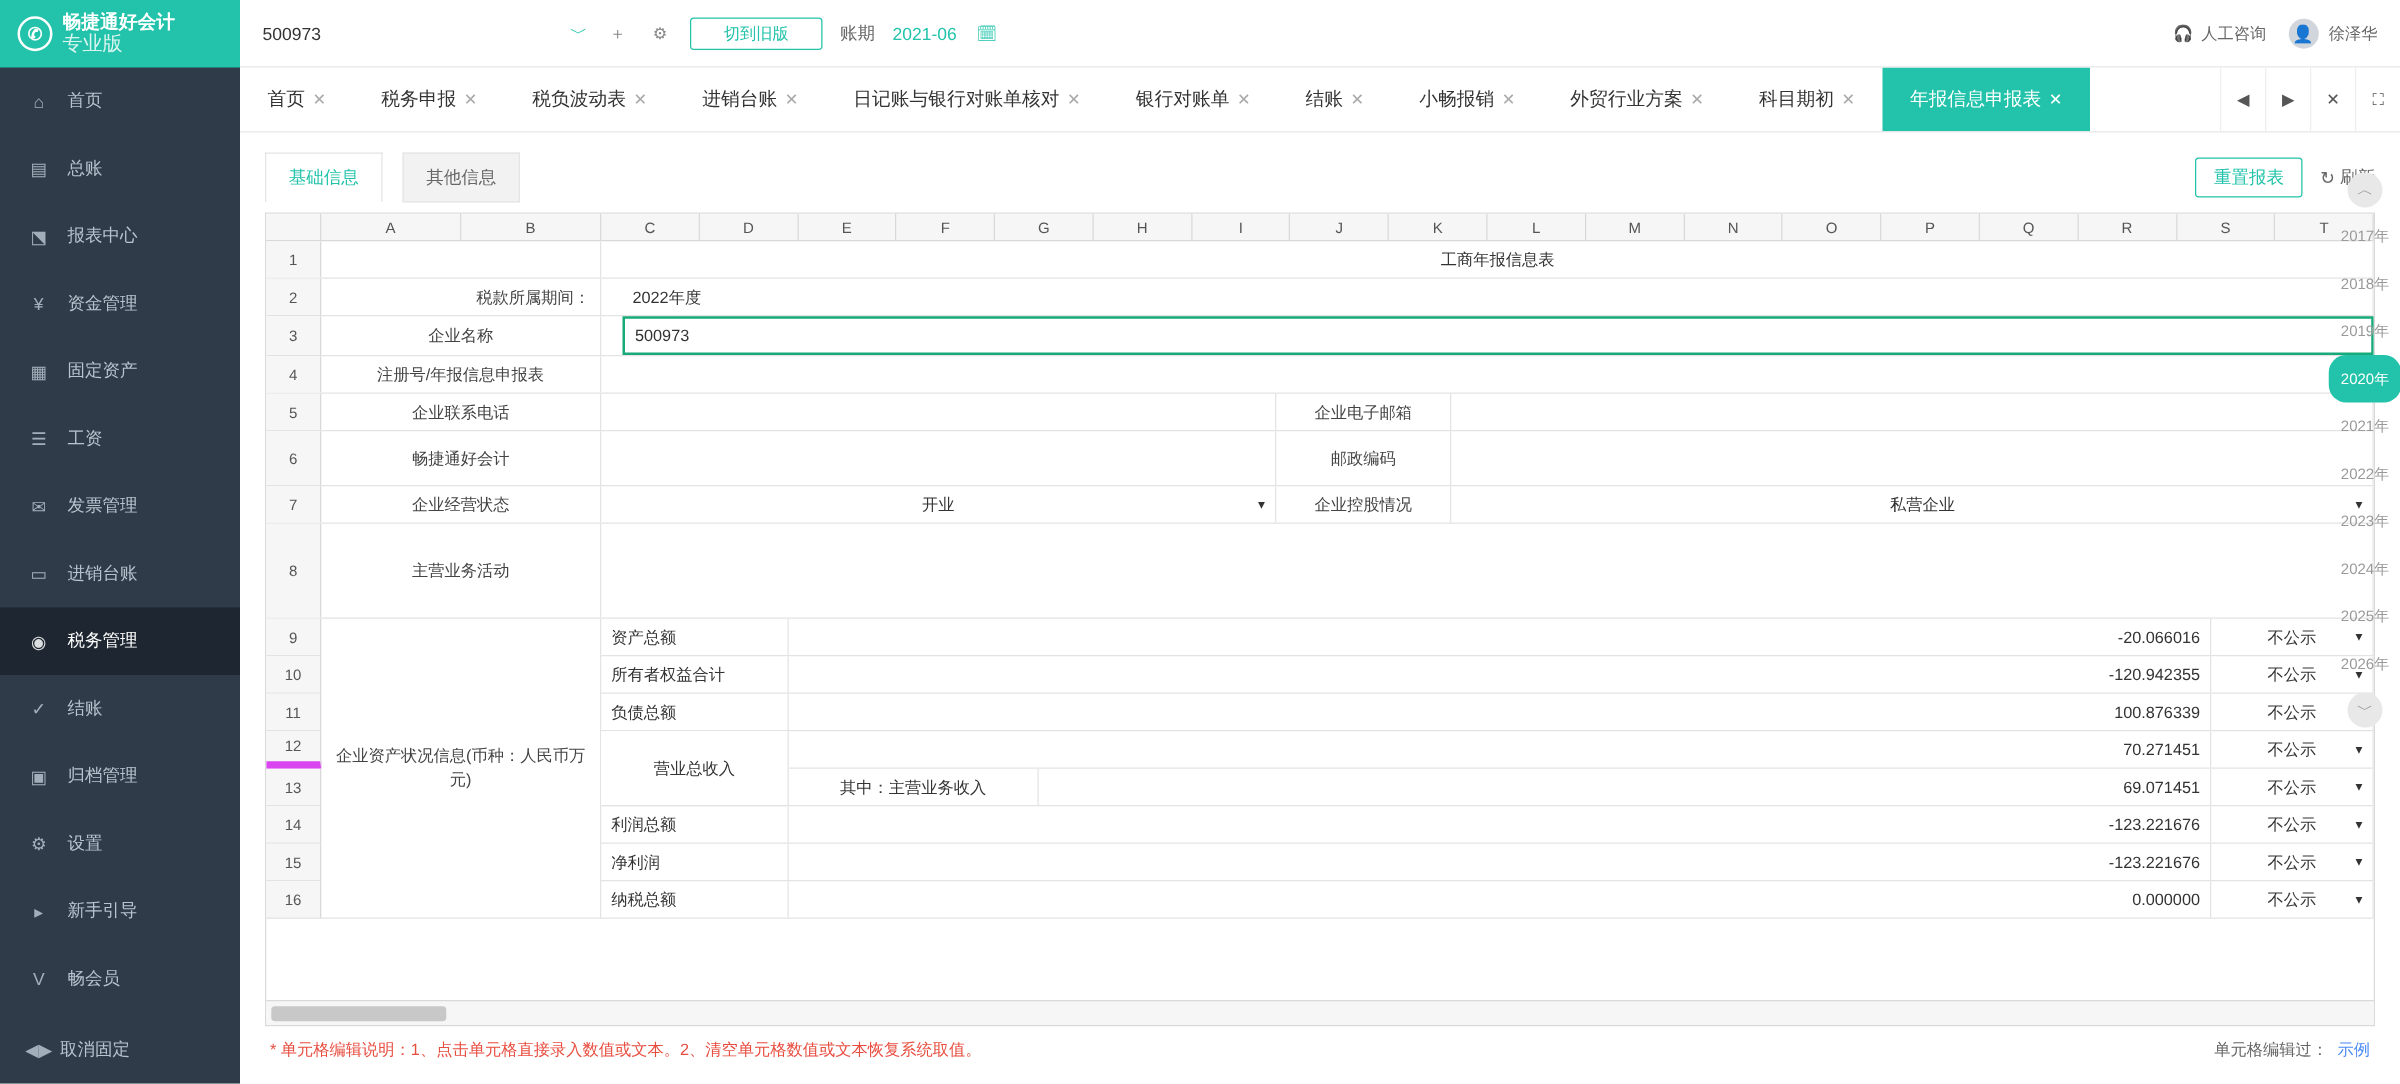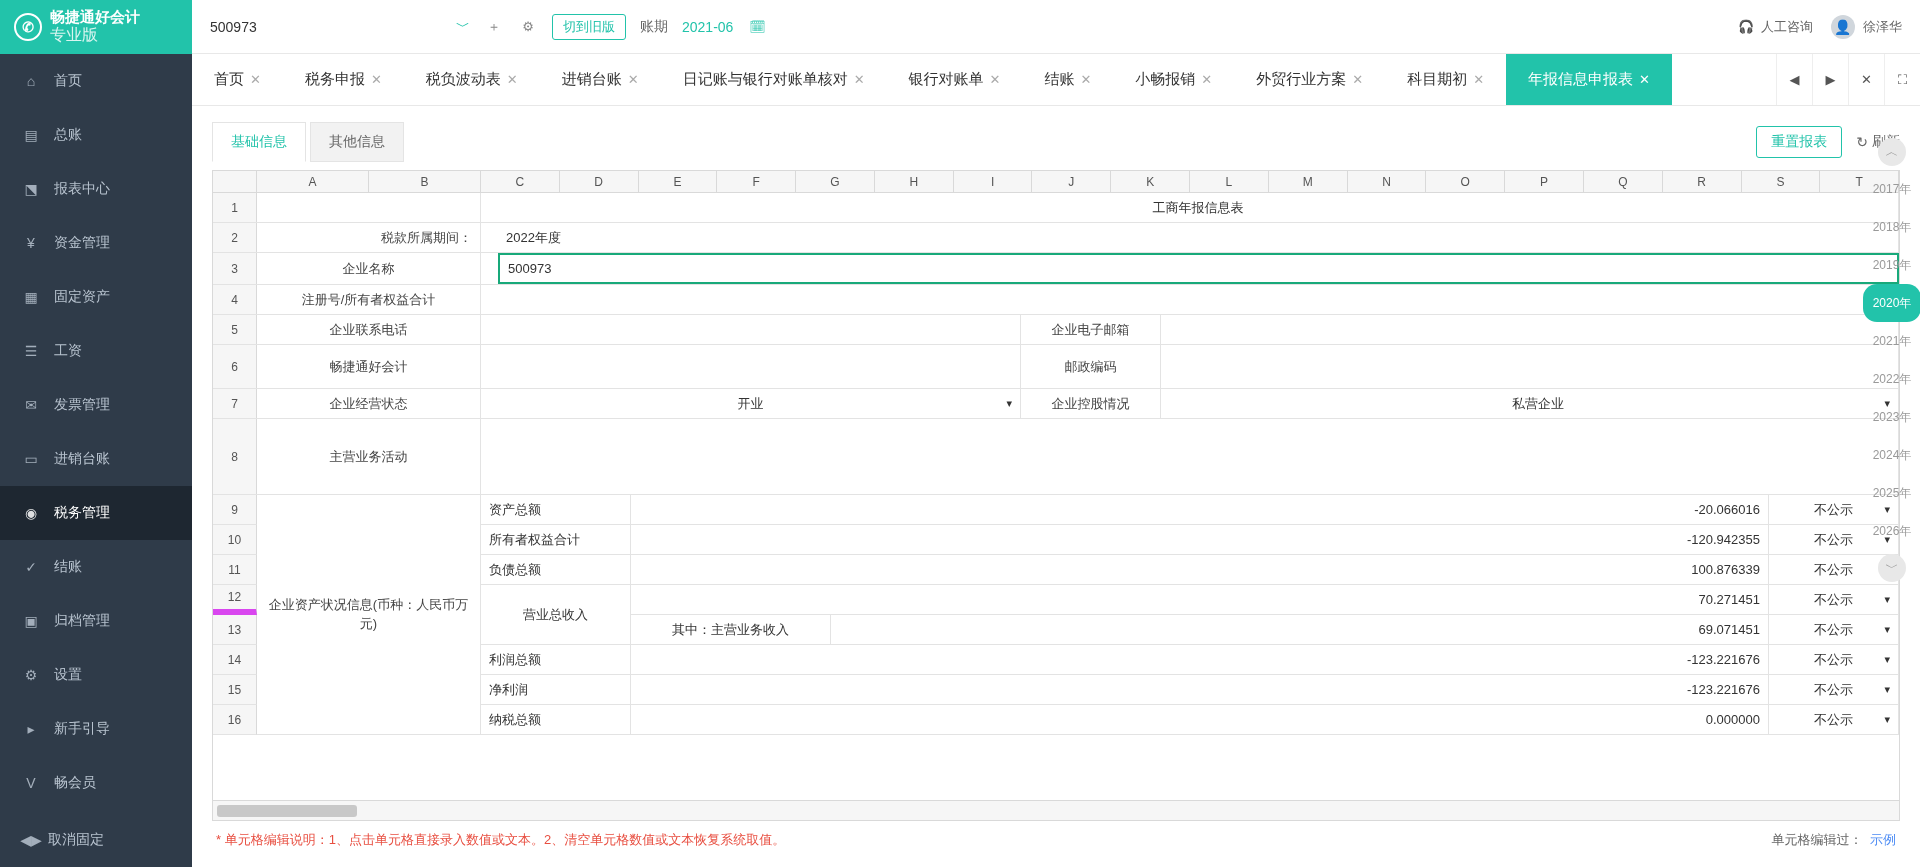--- a/index.html
+++ b/index.html
@@ -16,36 +16,36 @@
 .nav-icon { width: 18px; height: 18px; display: inline-flex; align-items:center; justify-content:center; opacity:.85; }
 .nav-item span { font-size: 14px; }
 .sidebar-spacer { flex: 1; }
 .sidebar-bottom { padding: 18px 22px; display:flex; align-items:center; gap:8px; font-size:14px; }
 
 .main { flex: 1; display: flex; flex-direction: column; min-width:0; }
 
 .topbar { height: 54px; border-bottom: 1px solid #e8e8e8; display: flex; align-items: center; padding: 0 18px; gap: 14px; }
 .proj-select { flex: 0 0 260px; display:flex; align-items:center; color:#333; font-size:14px; }
 .top-icon { width: 20px; height:20px; color:#888; cursor:pointer; display:inline-flex; align-items:center; justify-content:center; }
-.btn-old { border:1px solid #22c3aa; color:#22c3aa; background:#fff; padding:3px 10px; border-radius:3px; font-size:13px; cursor:pointer;font-family:Liberation Mono, monospace; }
+.btn-old { border:1px solid #22c3aa; color:#22c3aa; background:#fff; padding:3px 26px; border-radius:3px; font-size:13px; cursor:pointer;font-family:Liberation Mono, monospace; }
 .period-lbl { color:#666; font-size:14px; }
 .period-val { color:#22c3aa; font-size:14px; }
 .topbar-right { margin-left:auto; display:flex; align-items:center; gap:18px; color:#666; }
 .avatar { width:24px; height:24px; border-radius:50%; background:#d0d6dc; display:inline-flex; align-items:center; justify-content:center; color:#fff; font-size:14px;}
 
 .tabstrip { height: 52px; display:flex; align-items:stretch; border-bottom:1px solid #e8e8e8; position:relative; }
 .tab { display:flex; align-items:center; padding:0 22px; font-size:15px; color:#333; cursor:pointer; gap:6px; white-space:nowrap; }
 .tab .close { color:#aaa; font-size:13px; }
 .tab.active { background:#22c3aa; color:#fff; }
 .tab.active .close { color:#fff; }
 .tabstrip-ctrl { margin-left:auto; display:flex; align-items:center; }
 .tabstrip-ctrl .tc { width:36px; display:flex; align-items:center; justify-content:center; cursor:pointer; color:#555; border-left:1px solid #eee; height:100%; }
 
 .work { flex:1; display:flex; flex-direction:column; padding: 16px 20px 8px; min-height:0; position:relative; }
-.inner-tabs { display:flex; align-items:center; gap:4px; }
+.inner-tabs { display:flex; align-items:center; gap:16px; }
 .inner-tab { padding:10px 18px; border:1px solid #e4e4e4; background:#f2f2f2; color:#666; cursor:pointer; font-size:14px; }
 .inner-tab.active { background:#fff; border-bottom-color:#fff; color:#22c3aa; }
 .inner-bar-right { margin-left:auto; display:flex; gap:14px; align-items:center; }
 .btn-reset { border:1px solid #22c3aa; color:#22c3aa; background:#fff; padding:6px 14px; border-radius:3px; cursor:pointer; font-size:14px; }
 .refresh { color:#666; cursor:pointer; display:flex; align-items:center; gap:4px; font-size:14px;}
 
 .sheet-wrap { flex:1; margin-top:8px; border:1px solid #d9d9d9; display:flex; flex-direction:column; min-height:0; }
 .col-head { display:flex; background:#f6f6f6; border-bottom:1px solid #d9d9d9; font-size:12px; color:#555; height:22px; }
 .ch { border-right:1px solid #d9d9d9; display:flex; align-items:center; justify-content:center; }
 .corner { width:44px; }
@@ -281,21 +281,21 @@
               <div class="cell r-lbl" style="justify-content:flex-end;padding-right:8px">税款所属期间：</div>
               <div class="cell r-wide">2022年度</div>
             </div>
             <div class="row" style="height:32px">
               <div class="rownum">3</div>
               <div class="cell r-lbl">企业名称</div>
               <div class="cell r-wide selected-outline">500973</div>
             </div>
             <div class="row" style="height:30px">
               <div class="rownum">4</div>
-              <div class="cell r-lbl">注册号/所有者权益合计</div>
+              <div class="cell r-lbl">注册号/年报信息申报表</div>
               <div class="cell r-wide"></div>
             </div>
             <div class="row" style="height:30px">
               <div class="rownum">5</div>
               <div class="cell r-lbl">企业联系电话</div>
               <div class="cell" style="width:540px"></div>
               <div class="cell r-lbl2">企业电子邮箱</div>
               <div class="cell r-wide"></div>
             </div>
             <div class="row" style="height:44px">

